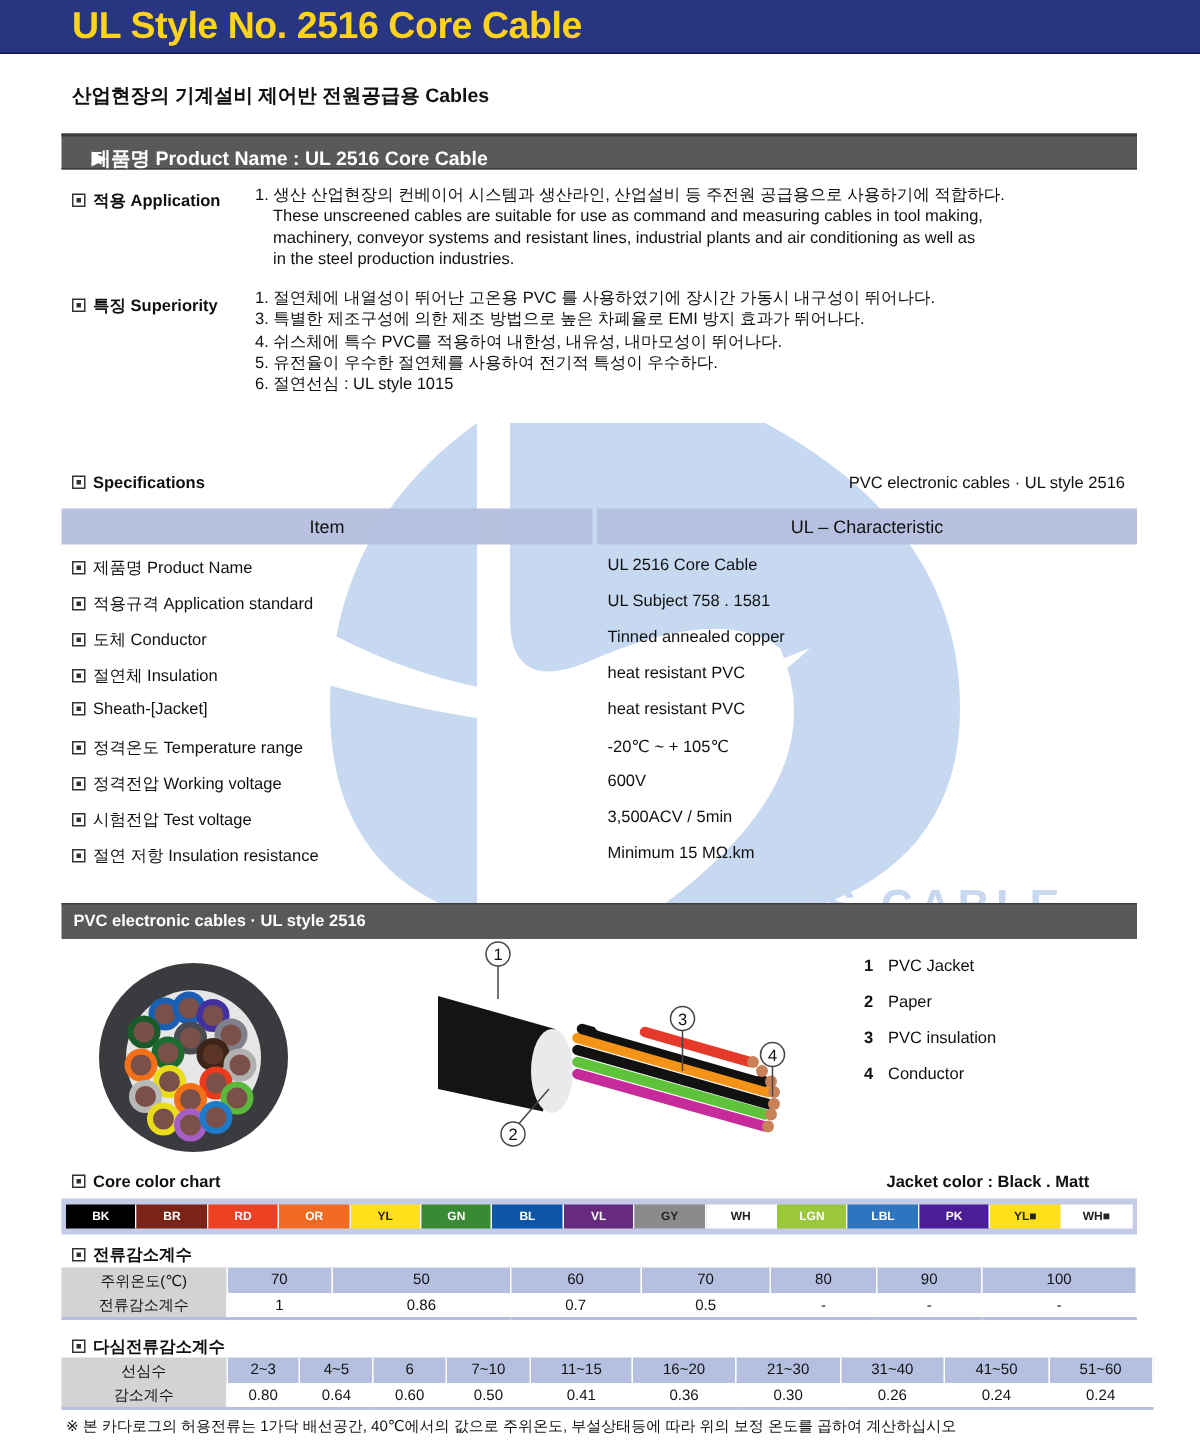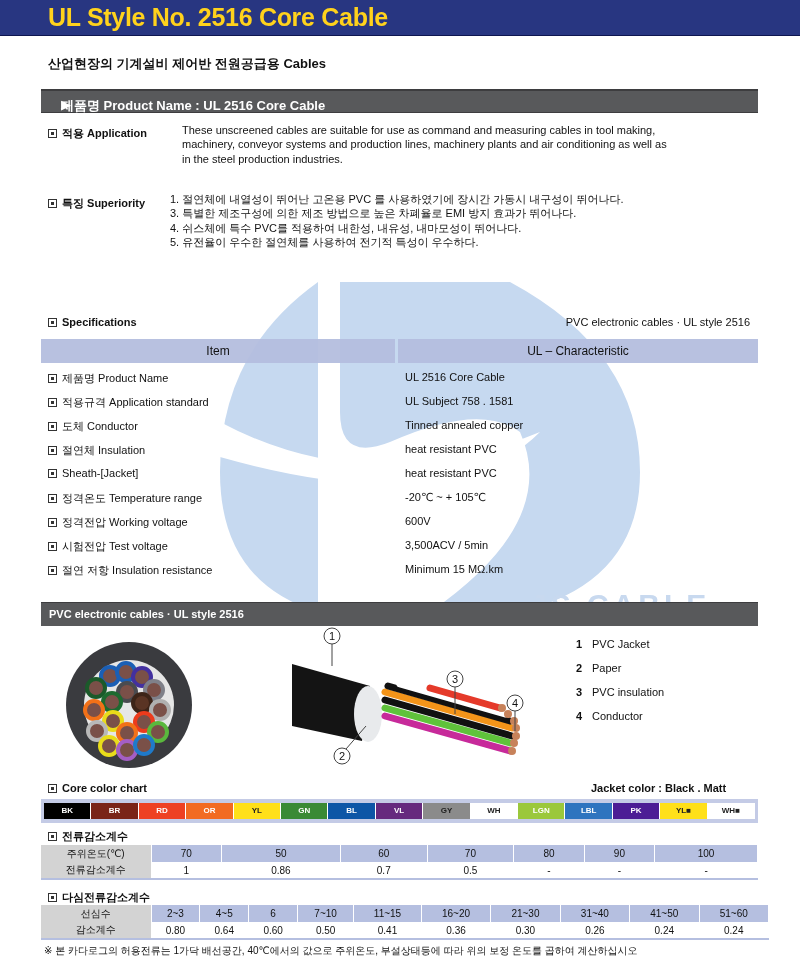--- a/index.html
+++ b/index.html
@@ -81,33 +81,35 @@
   <span>
       <span>▶</span> 
       <span>제품명  Product Name : UL 2516 Core Cable</span>
     </span>
 </div>
 
 <div class="sec-label" style="left:48px; top:126px;">
   <span class="bullet-sq"></span><span>적용 Application</span>
 </div>
 <div class="para" style="left:170px; top:123px;">
+  <div>1. 생산 산업현장의 컨베이어 시스템과 생산라인, 산업설비 등 주전원 공급용으로 사용하기에 적합하다.</div>
   <div class="indent">These unscreened cables are suitable for use as command and measuring cables in tool making,</div>
-  <div class="indent">machinery, conveyor systems and production lines, machinery plants and air conditioning as well as</div>
+  <div class="indent">machinery, conveyor systems and resistant lines, industrial plants and air conditioning as well as</div>
   <div class="indent">in the steel production industries.</div>
 </div>
 
 <div class="sec-label" style="left:48px; top:196px;">
   <span class="bullet-sq"></span><span>특징 Superiority</span>
 </div>
 <div class="para" style="left:170px; top:192px;">
   <div>1. 절연체에 내열성이 뛰어난 고온용 PVC 를 사용하였기에 장시간 가동시 내구성이 뛰어나다.</div>
   <div>3. 특별한 제조구성에 의한 제조 방법으로 높은 차폐율로 EMI 방지 효과가 뛰어나다.</div>
   <div>4. 쉬스체에 특수 PVC를 적용하여 내한성, 내유성, 내마모성이 뛰어나다.</div>
   <div>5. 유전율이 우수한 절연체를 사용하여 전기적 특성이 우수하다.</div>
+  <div>6. 절연선심 : UL style 1015</div>
 </div>
 
 <svg class="watermark" viewBox="0 0 420 330">
   <path d="M98 0 L98 330 Q0 300 0 190 Q0 70 98 0 Z" fill="#c6d9f0"></path>
   <path d="M120 0 L290 0 Q420 70 420 190 Q420 300 300 330 L210 330 Q340 240 300 150 Q260 120 170 160 Q120 180 120 130 Z" fill="#c6d9f0"></path>
   <path d="M0 140 Q150 220 320 150 Q230 240 0 175 Z" fill="#ffffff"></path>
 </svg>
 <div class="wm-text">JS CABLE</div>
 
 <div class="sec-label" style="left:48px; top:316px; z-index:2;">

